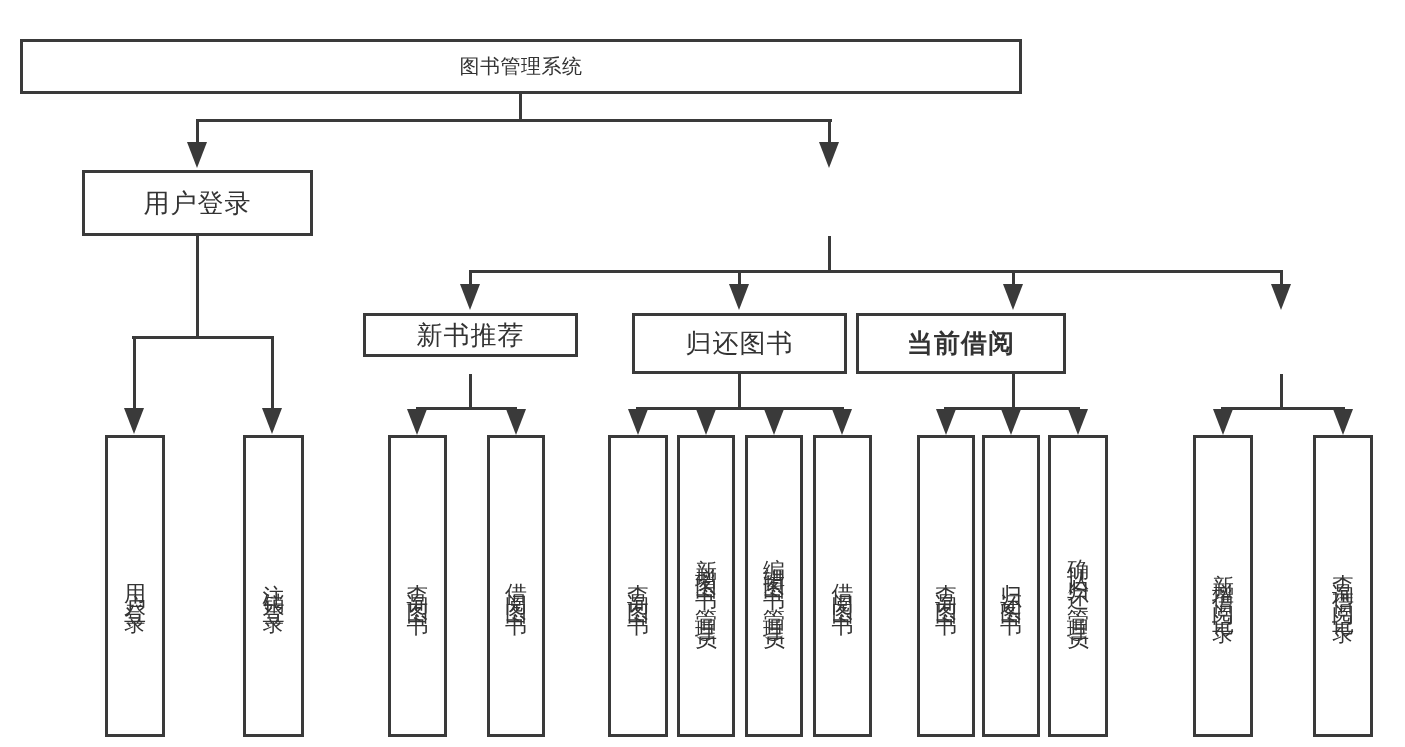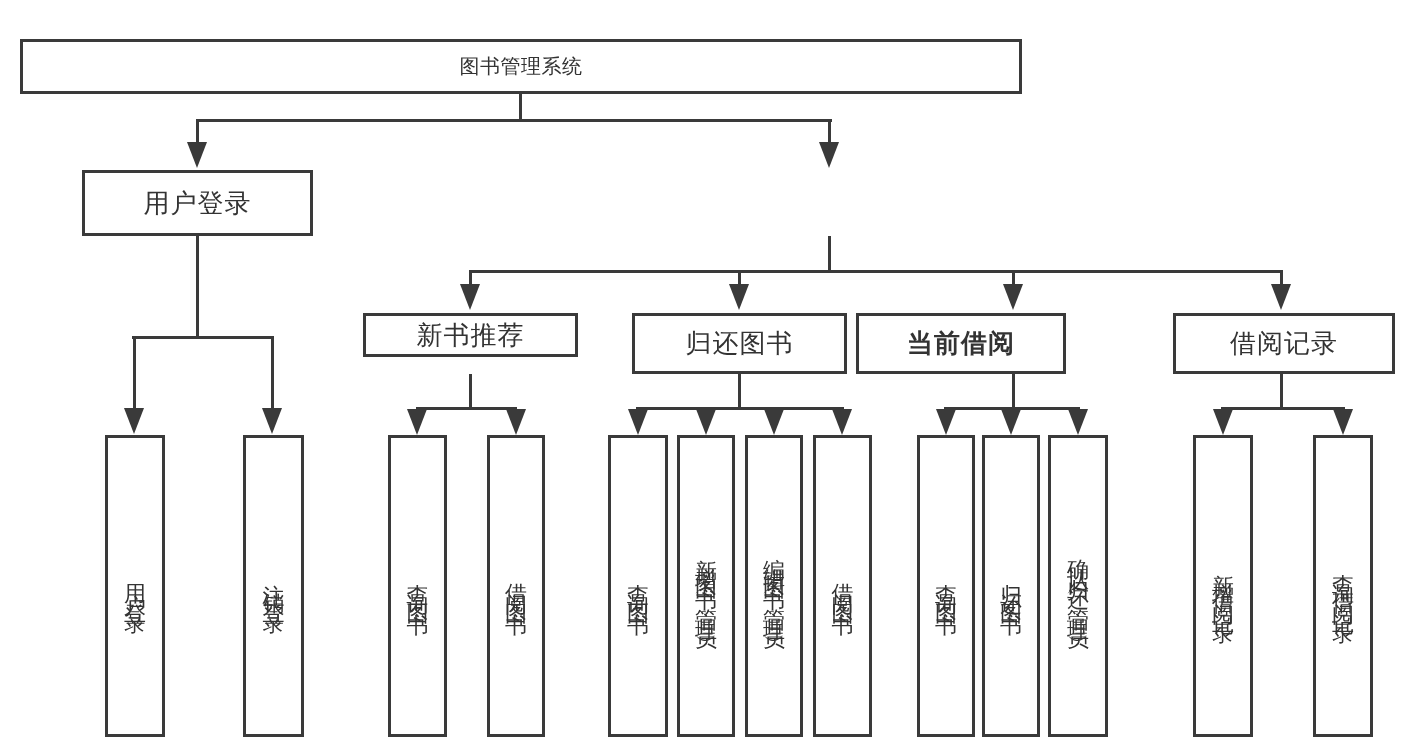--- a/index.html
+++ b/index.html
@@ -112,23 +112,20 @@
 
   <div class="box hbox" style="left:363px; top:313px; width:215px; height:44px;">
     <span class="lbl">新书推荐</span>
   </div>
   <div class="box hbox" style="left:632px; top:313px; width:215px; height:61px;">
     <span class="lbl">归还图书</span>
   </div>
   <div class="box hbox" style="left:856px; top:313px; width:210px; height:61px;font-weight:bold;">
     <span class="lbl">当前借阅</span>
   </div>
-  <div class="box hbox" style="left:1173px; top:313px; width:222px; height:61px;">
-    <span class="lbl">借阅记录</span>
-  </div>
 
   <div class="box vbox" style="left:105px; top:435px; width:60px; height:302px;">
     <span class="vlbl">用户登录</span>
   </div>
   <div class="box vbox" style="left:243px; top:435px; width:61px; height:302px;">
     <span class="vlbl">注销登录</span>
   </div>
 
   <div class="box vbox" style="left:388px; top:435px; width:59px; height:302px;">
     <span class="vlbl">查询图书</span>

